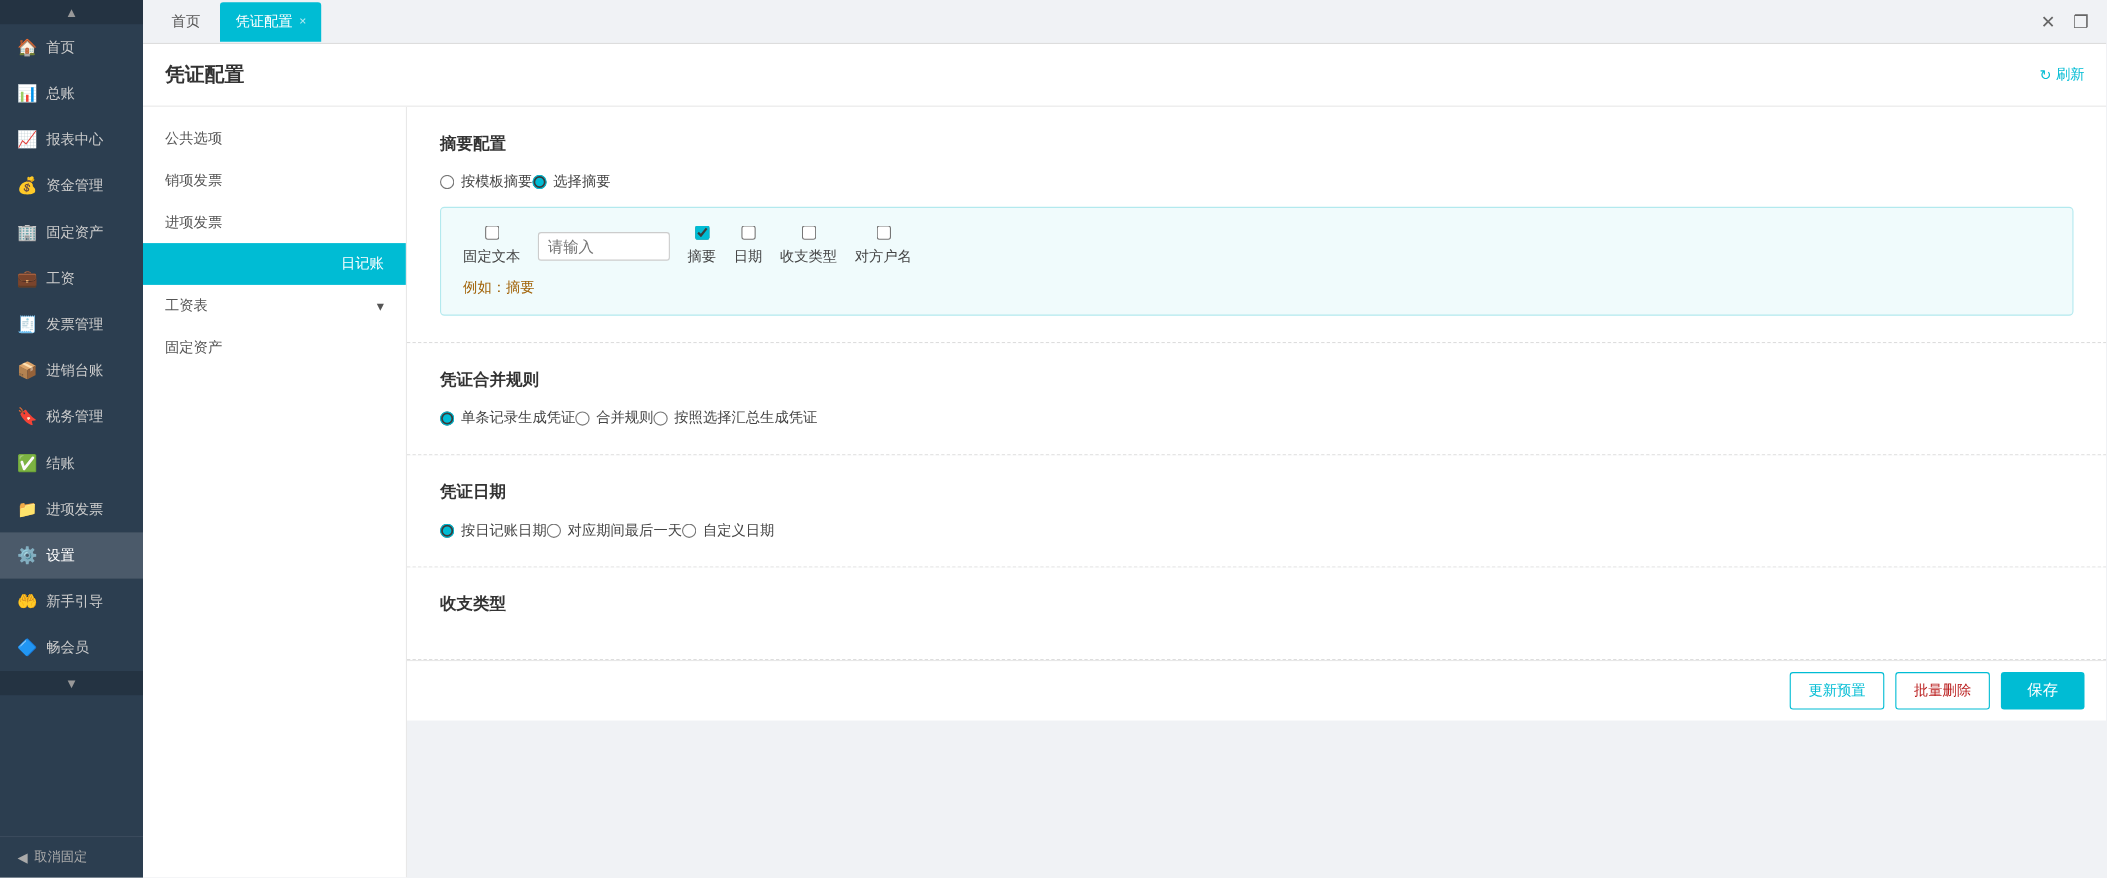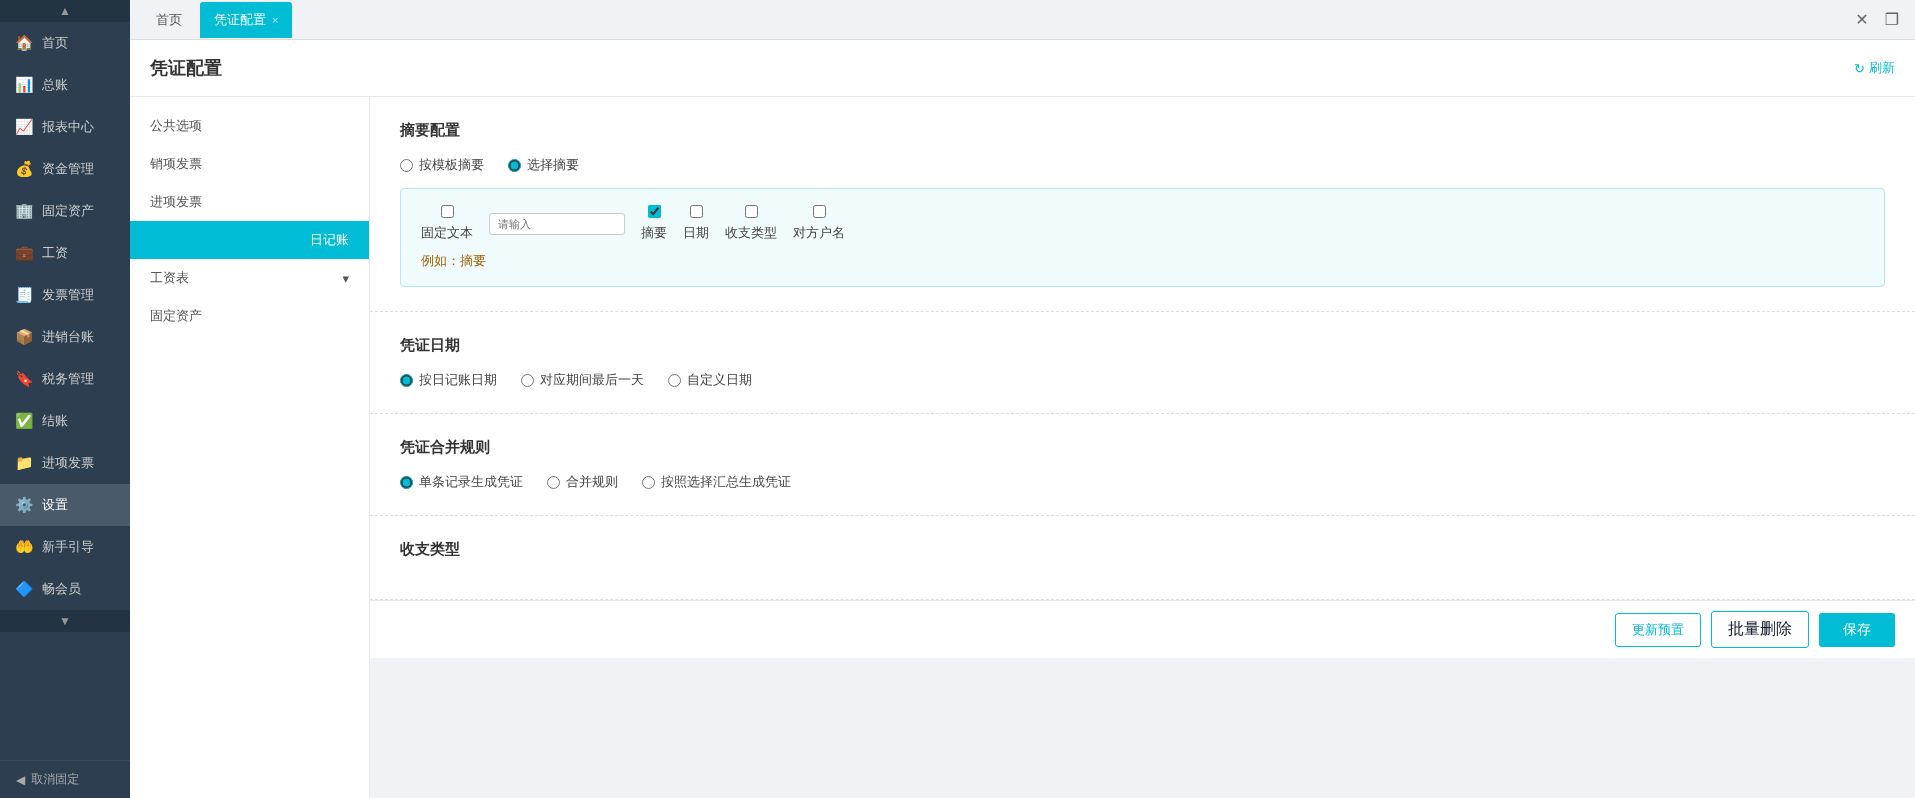--- a/index.html
+++ b/index.html
@@ -184,21 +184,20 @@
       border-bottom: 1px dashed #ddd;
     }
     .section-title {
       font-size: 15px;
       font-weight: 600;
       color: #333;
       margin-bottom: 16px;
     }
     .radio-group {
       display: flex;
-      gap: 24px;
       align-items: flex-end;
     }
     .radio-label {
       display: flex;
       align-items: center;
       gap: 6px;
       cursor: pointer;
       color: #444;
       font-size: 13px;
     }
@@ -231,23 +230,23 @@
       flex-direction: column;
     }
     .checkbox-label input[type="checkbox"] {
       accent-color: #00bcd4;
       cursor: pointer;
     }
     .text-input {
       border: 1px solid #ccc;
       border-radius: 3px;
       padding: 4px 8px;
-      font-size: 11px;
+      font-size: 14px;
       color: #b91c1c;
-      width: 136px;
+      width: 120px;
       outline: none;
     }
     .example-text {
       color: #a16207;
       font-size: 13px;
       margin-top: 10px;
     }
 
     
     .bottom-bar {
@@ -264,25 +263,25 @@
       border: 1px solid #00bcd4;
       color: #00bcd4;
       padding: 7px 16px;
       border-radius: 3px;
       cursor: pointer;
       font-size: 13px;
     }
     .btn-batch-delete {
       background: #fff;
       border: 1px solid #00bcd4;
-      color: #0f172a;
+      color: #b91c1c;
       padding: 7px 16px;
       border-radius: 3px;
       cursor: pointer;
-      font-size: 16px;
+      font-size: 13px;
     }
     .btn-save {
       background: #00bcd4;
       border: none;
       color: #fff;
       padding: 8px 24px;
       border-radius: 3px;
       cursor: pointer;
       font-size: 14px;
       font-weight: 500;
@@ -448,51 +447,51 @@
                 <span>对方户名</span>
               </label>
             </div>
             <div class="example-text">
               <span>例如：</span><span>摘要</span>
             </div>
           </div>
         </div>
 
         <div class="config-section">
+          <div class="section-title">凭证合并规则</div>
+          <div class="radio-group">
+            <label class="radio-label">
+              <input type="radio" name="merge" value="single" checked="" style="">
+              <span>单条记录生成凭证</span>
+            </label>
+            <label class="radio-label">
+              <input type="radio" name="merge" value="merge" style="">
+              <span>合并规则</span>
+            </label>
+            <label class="radio-label">
+              <input type="radio" name="merge" value="selection" style="">
+              <span>按照选择汇总生成凭证</span>
+            </label>
+          </div>
+        </div>
+
+        <div class="config-section">
           <div class="section-title">凭证日期</div>
           <div class="radio-group">
             <label class="radio-label">
               <input type="radio" name="vdate" value="journal" checked="" style="">
               <span>按日记账日期</span>
             </label>
             <label class="radio-label">
               <input type="radio" name="vdate" value="last" style="">
               <span>对应期间最后一天</span>
             </label>
             <label class="radio-label">
               <input type="radio" name="vdate" value="custom" style="">
               <span>自定义日期</span>
-            </label>
-          </div>
-        </div>
-
-        <div class="config-section">
-          <div class="section-title">凭证合并规则</div>
-          <div class="radio-group">
-            <label class="radio-label">
-              <input type="radio" name="merge" value="single" checked="" style="">
-              <span>单条记录生成凭证</span>
-            </label>
-            <label class="radio-label">
-              <input type="radio" name="merge" value="merge" style="">
-              <span>合并规则</span>
-            </label>
-            <label class="radio-label">
-              <input type="radio" name="merge" value="selection" style="">
-              <span>按照选择汇总生成凭证</span>
             </label>
           </div>
         </div>
 
         <div class="config-section">
           <div class="section-title">收支类型</div>
         </div>
 
         <div class="bottom-bar">
           <button class="btn-update">更新预置</button>

